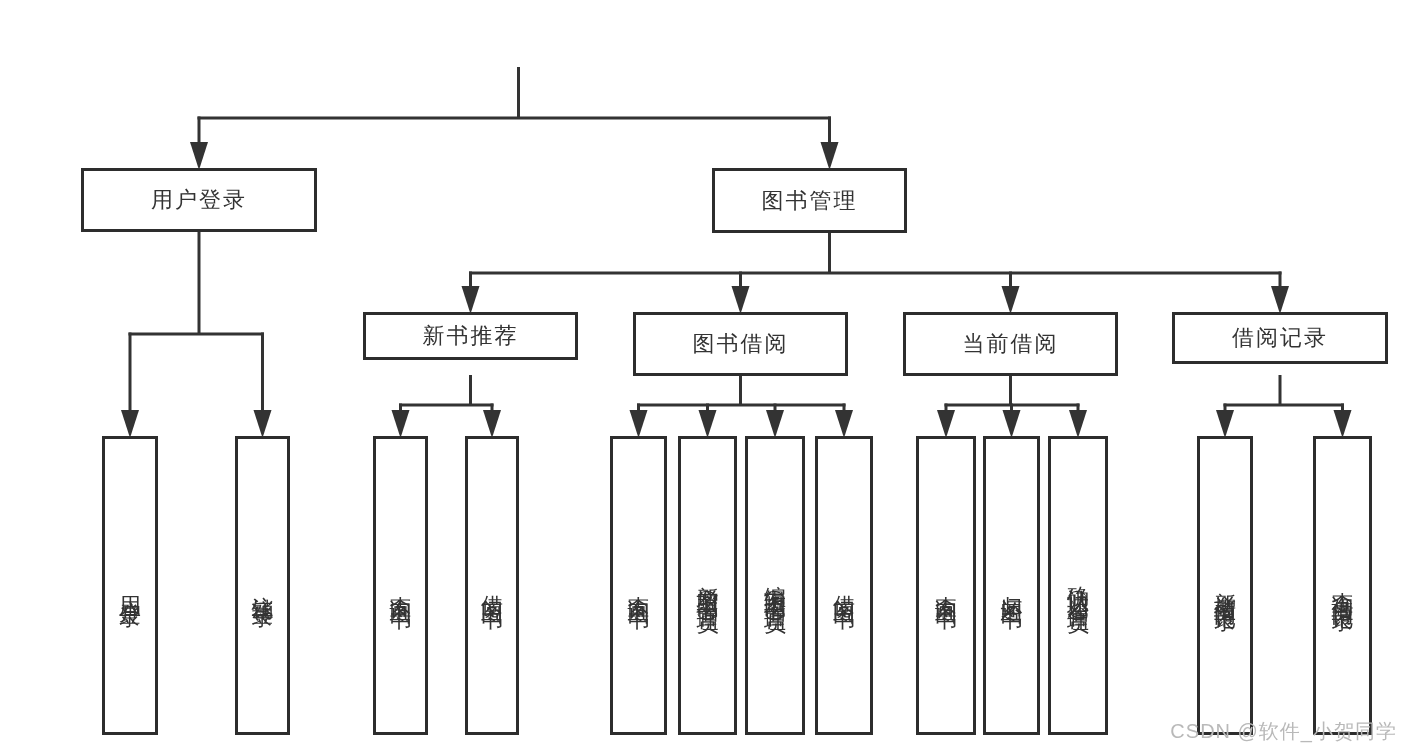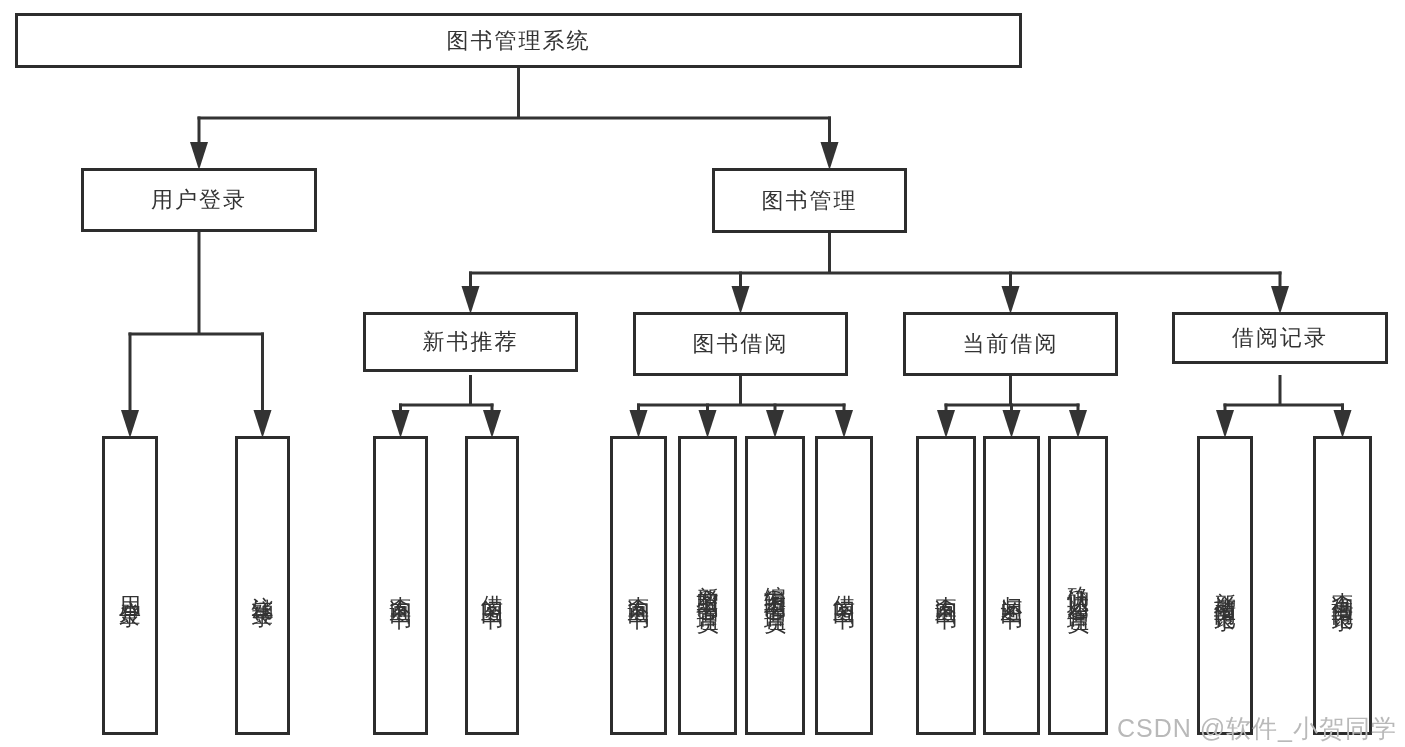--- a/index.html
+++ b/index.html
@@ -48,21 +48,21 @@
   }
   .node.h .label {
     white-space: nowrap;
   }
   #watermark {
     position: absolute;
     right: 8px;
     bottom: 2px;
     z-index: 5;
     color: #b9b9b9;
-    font-size: 25px;
+    font-size: 20px;
     letter-spacing: 1px;
     white-space: nowrap;
   }
 </style>
 </head>
 <body>
 
 <div id="canvas">
   <svg id="connector-svg" viewBox="0 0 1405 747" xmlns="http://www.w3.org/2000/svg">
       <g>
@@ -126,30 +126,27 @@
       <g>
         <line x1="1280" y1="375" x2="1280" y2="405" stroke="#333333" stroke-width="3"></line>
         <line x1="1223.5" y1="405" x2="1344" y2="405" stroke="#333333" stroke-width="3"></line>
         <line x1="1225" y1="403.5" x2="1225" y2="414" stroke="#333333" stroke-width="3"></line>
         <polygon points="1225,438 1216,410 1234,410" fill="#333333"></polygon>
         <line x1="1342.5" y1="403.5" x2="1342.5" y2="414" stroke="#333333" stroke-width="3"></line>
         <polygon points="1342.5,438 1333.5,410 1351.5,410" fill="#333333"></polygon>
       </g>
     </svg>
   <div id="nodes">
-      <div class="node h" style="left: 15px; top: 13px; width: 1007px; height: 55px; border-color: rgb(45, 45, 45); background: rgb(255, 255, 255); color: rgb(51, 51, 51);">
-        <span class="label">图书管理系统</span>
-      </div>
       <div class="node h" style="left: 81px; top: 168px; width: 236px; height: 64px; border-color: rgb(45, 45, 45); background: rgb(255, 255, 255); color: rgb(51, 51, 51);">
         <span class="label">用户登录</span>
       </div>
       <div class="node h" style="left: 712px; top: 168px; width: 195px; height: 65px; border-color: rgb(45, 45, 45); background: rgb(255, 255, 255); color: rgb(51, 51, 51);">
         <span class="label">图书管理</span>
       </div>
-      <div class="node h" style="left: 363px; top: 312px; width: 215px; height: 60px; border-color: rgb(45, 45, 45); background: rgb(255, 255, 255); color: rgb(51, 51, 51);">
+      <div class="node h" style="left: 363px; top: 312px; width: 215px; height: 48px; border-color: rgb(45, 45, 45); background: rgb(255, 255, 255); color: rgb(51, 51, 51);">
         <span class="label">新书推荐</span>
       </div>
       <div class="node h" style="left: 903px; top: 312px; width: 215px; height: 64px; border-color: rgb(45, 45, 45); background: rgb(255, 255, 255); color: rgb(51, 51, 51);">
         <span class="label">当前借阅</span>
       </div>
       <div class="node h" style="left: 633px; top: 312px; width: 215px; height: 64px; border-color: rgb(45, 45, 45); background: rgb(255, 255, 255); color: rgb(51, 51, 51);">
         <span class="label">图书借阅</span>
       </div>
       <div class="node h" style="left: 1172px; top: 312px; width: 216px; height: 52px; border-color: rgb(45, 45, 45); background: rgb(255, 255, 255); color: rgb(51, 51, 51);">
         <span class="label">借阅记录</span>

